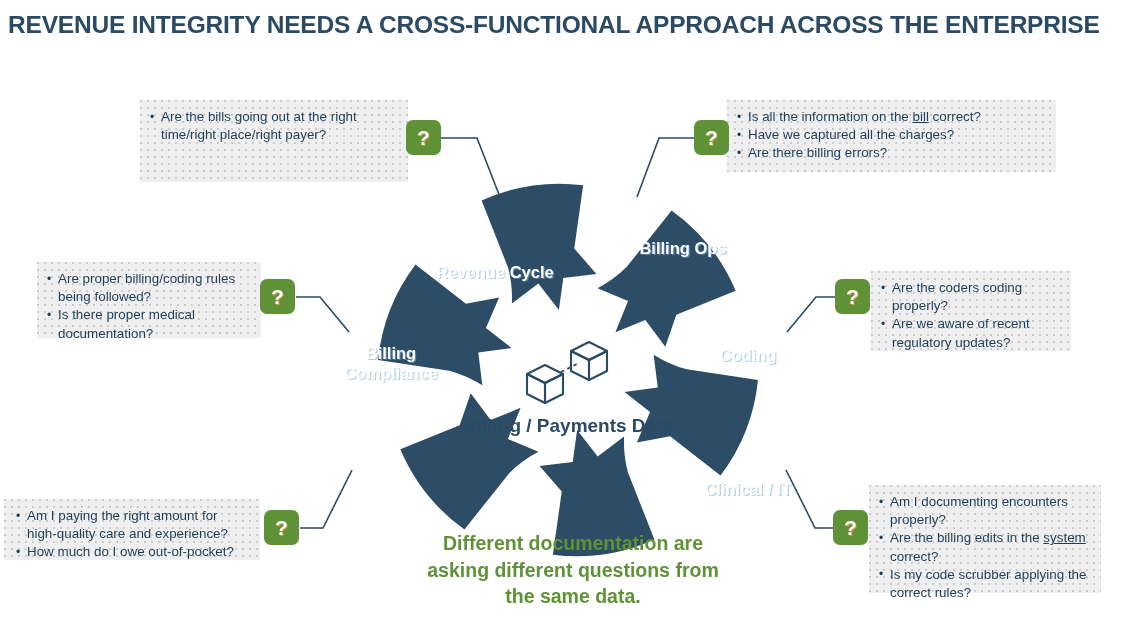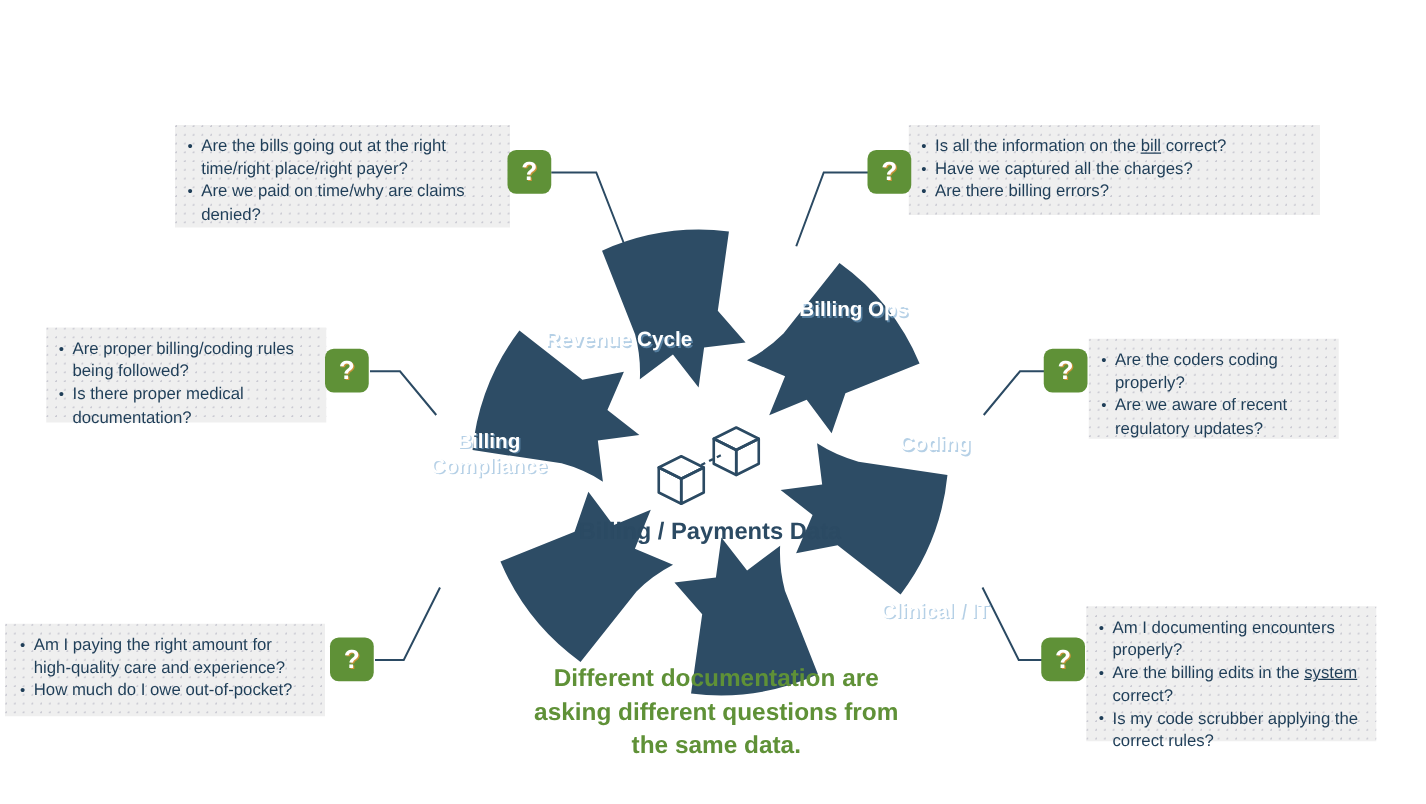--- a/index.html
+++ b/index.html
@@ -125,20 +125,21 @@
     font-weight: bold;
     line-height: 26.5px;
     z-index: 5;
   }
 </style>
 </head>
 <body>
 
 <div id="stage">
 
+  <h1 id="title">Revenue Integrity Needs a Cross-Functional Approach Across the Enterprise</h1>
 
   <svg id="wheel" viewBox="0 0 1141 643" xmlns="http://www.w3.org/2000/svg">
 
     <path class="conn" d="M 441 138 L 477 138 L 500 197"></path>
     <path class="conn" d="M 695 138 L 659 138 L 637 197"></path>
     <path class="conn" d="M 296 297 L 320 297 L 349 332"></path>
     <path class="conn" d="M 840 297 L 816 297 L 787 332"></path>
     <path class="conn" d="M 300 528 L 323 528 L 352 470"></path>
     <path class="conn" d="M 838 528 L 815 528 L 786 470"></path>
 
@@ -265,21 +266,20 @@
 
   <div class="qbadge" style="left:835px; top:279px;">?</div>
 
   <div class="qbadge" style="left:264px; top:510px;">?</div>
 
   <div class="qbadge" style="left:833px; top:510px;">?</div>
 
   <div class="callout" style="left:140px; top:100px; width:268px; height:82px;">
     <ul>
       <li>Are the bills going out at the right time/right place/right payer?</li>
-      <li>Are we paid on time/why are claims denied?</li>
     </ul>
   </div>
 
   <div class="callout" style="left:727px; top:100px; width:329px; height:72px;">
     <ul>
       <li>Is all the information on the <span class="u">bill</span> correct?</li>
       <li>Have we captured all the charges?</li>
       <li>Are there billing errors?</li>
     </ul>
   </div>
@@ -291,21 +291,21 @@
     </ul>
   </div>
 
   <div class="callout" style="left:871px; top:271px; width:200px; height:80px;">
     <ul>
       <li>Are the coders coding properly?</li>
       <li>Are we aware of recent regulatory updates?</li>
     </ul>
   </div>
 
-  <div class="callout" style="left:4px; top:499px; width:256px; height:74px;padding-left:12px;">
+  <div class="callout" style="left:4px; top:499px; width:256px; height:61px;padding-left:12px;">
     <ul>
       <li>Am I paying the right amount for high-quality care and experience?</li>
       <li>How much do I owe out-of-pocket?</li>
     </ul>
   </div>
 
   <div class="callout" style="left:869px; top:485px; width:232px; height:108px;">
     <ul>
       <li>Am I documenting encounters properly?</li>
       <li>Are the billing edits in the <span class="u">system</span> correct?</li>

